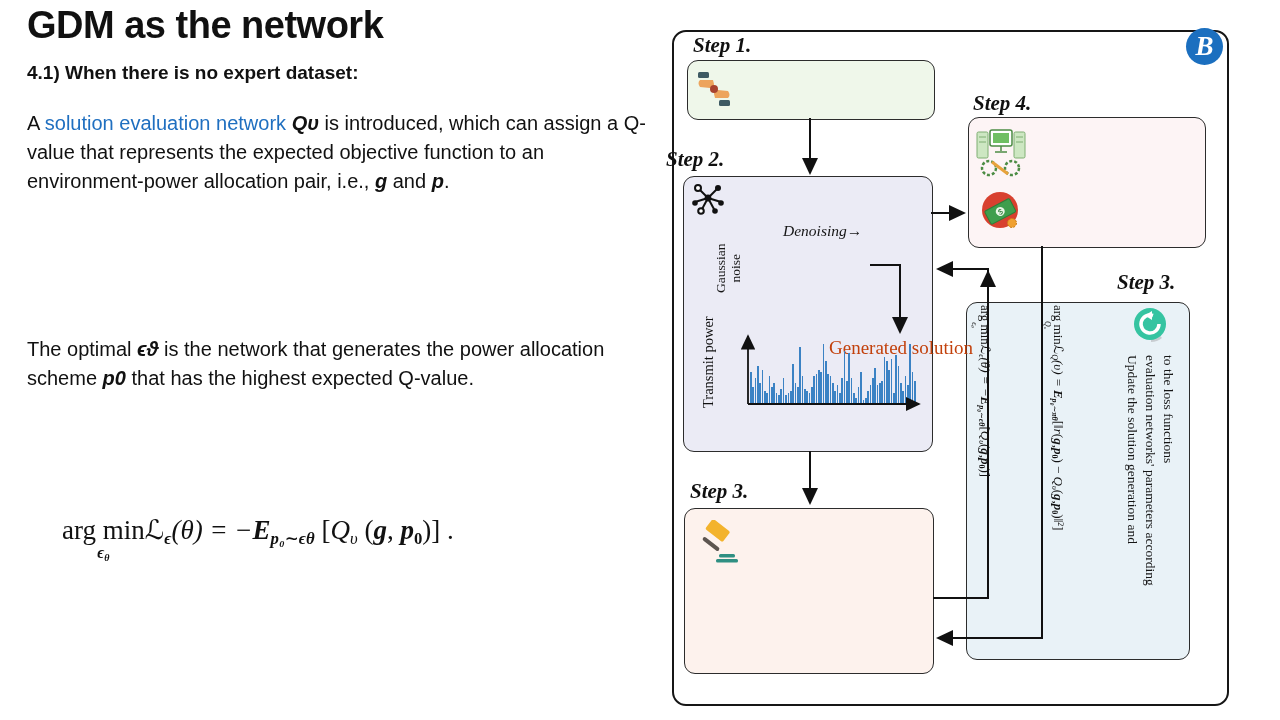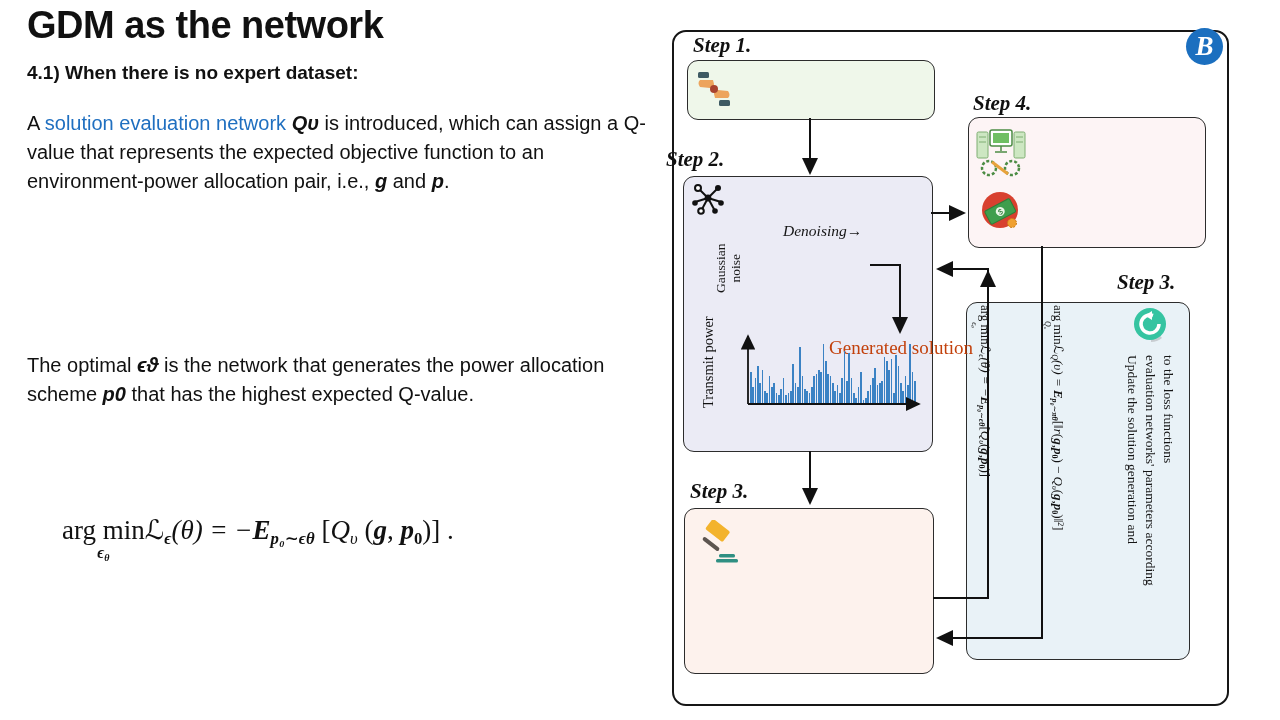--- a/index.html
+++ b/index.html
@@ -51,21 +51,21 @@
   .s5-eq{font-size:13px;white-space:nowrap;}
 </style>
 </head>
 <body>
 
 <div id="stage">
 
   <div class="abs slide-title">GDM as the network</div>
   <div class="abs slide-heading">4.1) When there is no expert dataset:</div>
   <div class="abs para" style="top:109px;"><span>A </span><span class="c-blue">solution evaluation network</span><span> </span><span class="bi">Qυ</span><span> is introduced, which can assign a Q-value that represents the expected objective function to an environment-power allocation pair, i.e., </span><span class="bi">g</span><span> and </span><span class="bi">p</span><span>.</span></div>
-  <div class="abs para" style="top:351px;"><span>The optimal </span><span class="bi">ϵϑ</span><span> is the network that generates the power allocation scheme </span><span class="bi">p0</span><span> that has the highest expected Q-value.</span></div>
+  <div class="abs para" style="top:335px;"><span>The optimal </span><span class="bi">ϵϑ</span><span> is the network that generates the power allocation scheme </span><span class="bi">p0</span><span> that has the highest expected Q-value.</span></div>
 
   <div class="abs math eq-main">
     <span class="argmin"><span>arg min</span><span class="under"><span class="bi">ϵ</span><span class="bi sub">θ</span></span></span><span><span class="i">ℒ</span><span class="bi sub">ϵ</span><span class="i">(θ) = −</span><span class="bi">E</span><span class="bi sub">p₀∼ϵθ</span><span> [</span><span class="i">Q</span><span class="i sub">υ</span><span> (</span><span class="bi">g</span><span>, </span><span class="bi">p</span><span class="b sub">0</span><span>)] .</span></span>
   </div>
 
   <div class="abs outer-box"></div>
   <div class="abs b-logo">B</div>
 
   <div class="abs step-label" style="left:693px;top:33px;">Step 1.</div>
   <div class="abs sbox" style="left:687px;top:60px;width:246px;height:58px;background:#eff7ea;"></div>

